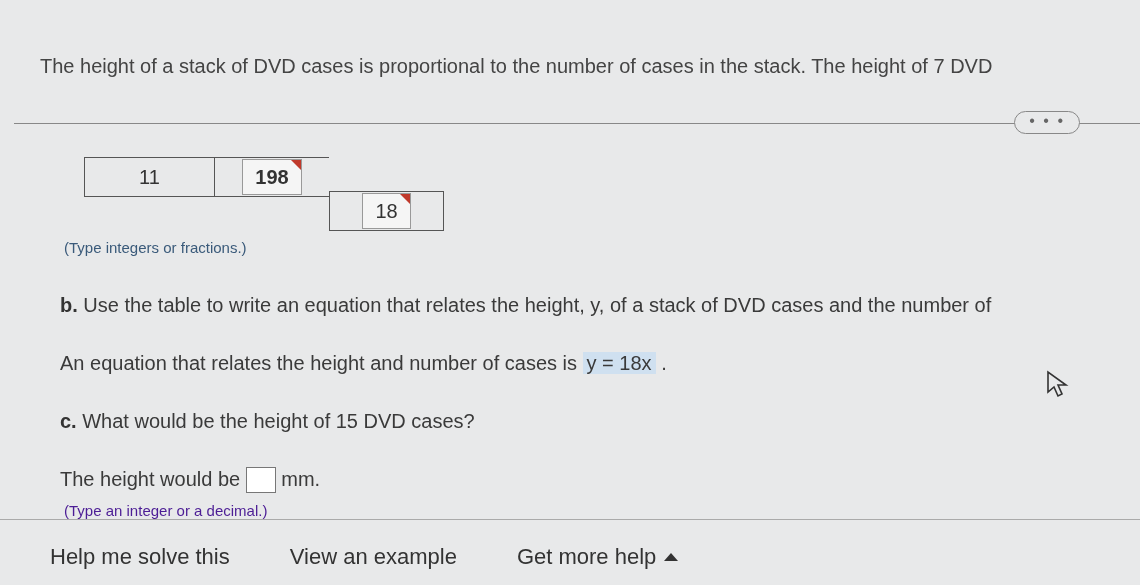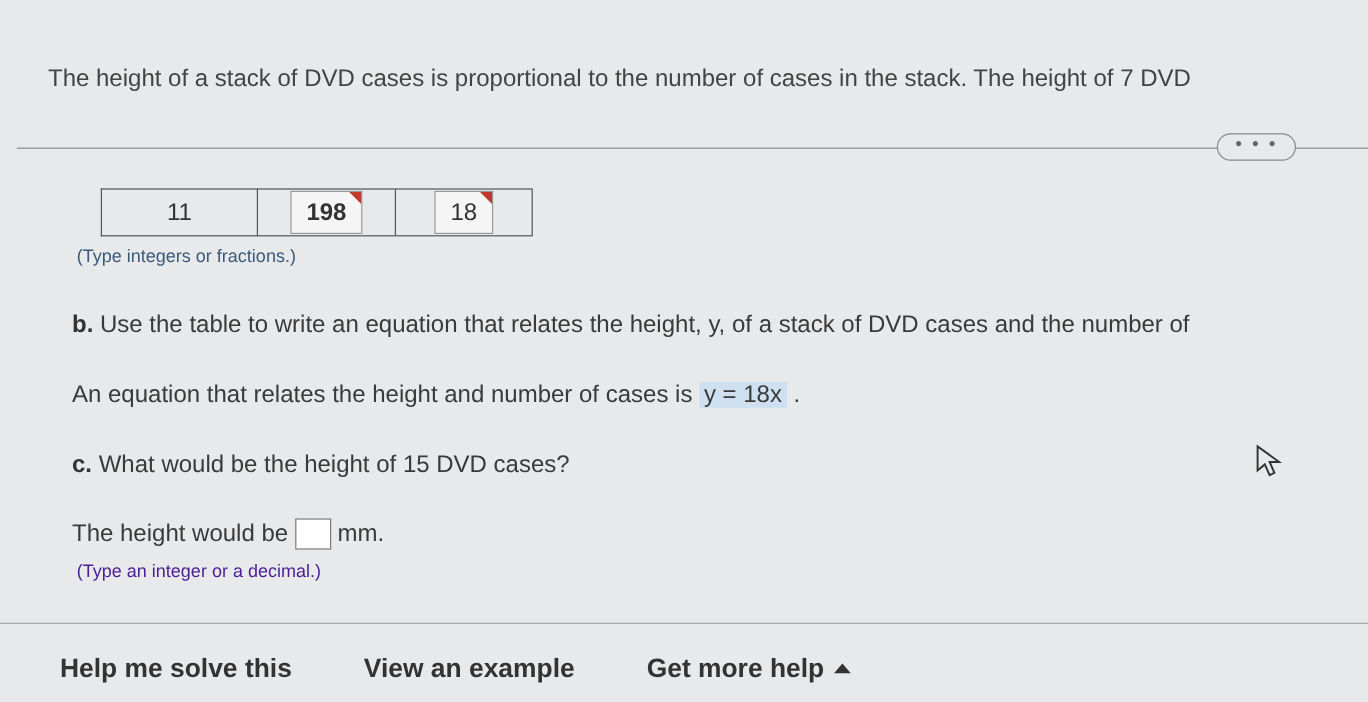--- a/index.html
+++ b/index.html
@@ -67,21 +67,21 @@
     display: flex;
     align-items: center;
     justify-content: center;
     font-size: 20px;
     color: #333;
     position: relative;
   }
   .cell:last-child { border-right: 1px solid #555; }
   .cell.c1 { width: 130px; }
   .cell.c2 { width: 115px; font-weight: bold; }
-  .cell.c3 { width: 115px; }
+  .cell.c3 { width: 115px; margin-top: 34px; }
   .answer-box {
     background: #f5f5f5;
     border: 1px solid #999;
     padding: 2px 12px;
     position: relative;
   }
   .answer-box .corner {
     position: absolute;
     top: 0; right: 0;
     width: 0; height: 0;
@@ -115,21 +115,21 @@
     position: absolute;
     bottom: 12px;
     left: 0;
     right: 0;
     border-top: 1px solid #aaa;
     padding: 20px 0 0 50px;
     display: flex;
     gap: 60px;
     align-items: center;
     font-size: 22px;
-    font-weight: bold;
+    font-weight: normal;
     color: #333;
   }
   .link-item { cursor: pointer; display: flex; align-items: center; gap: 6px; }
   .caret-up {
     width: 0; height: 0;
     border-left: 7px solid transparent;
     border-right: 7px solid transparent;
     border-bottom: 8px solid #333;
     display: inline-block;
     margin-left: 2px;

